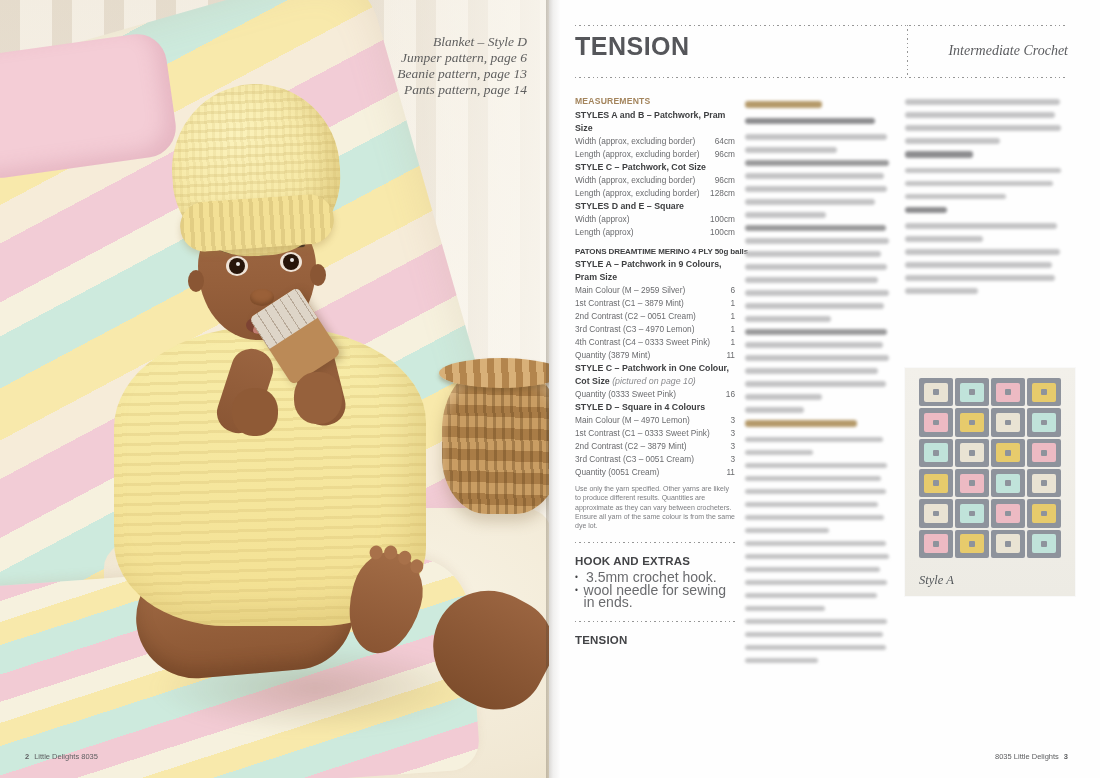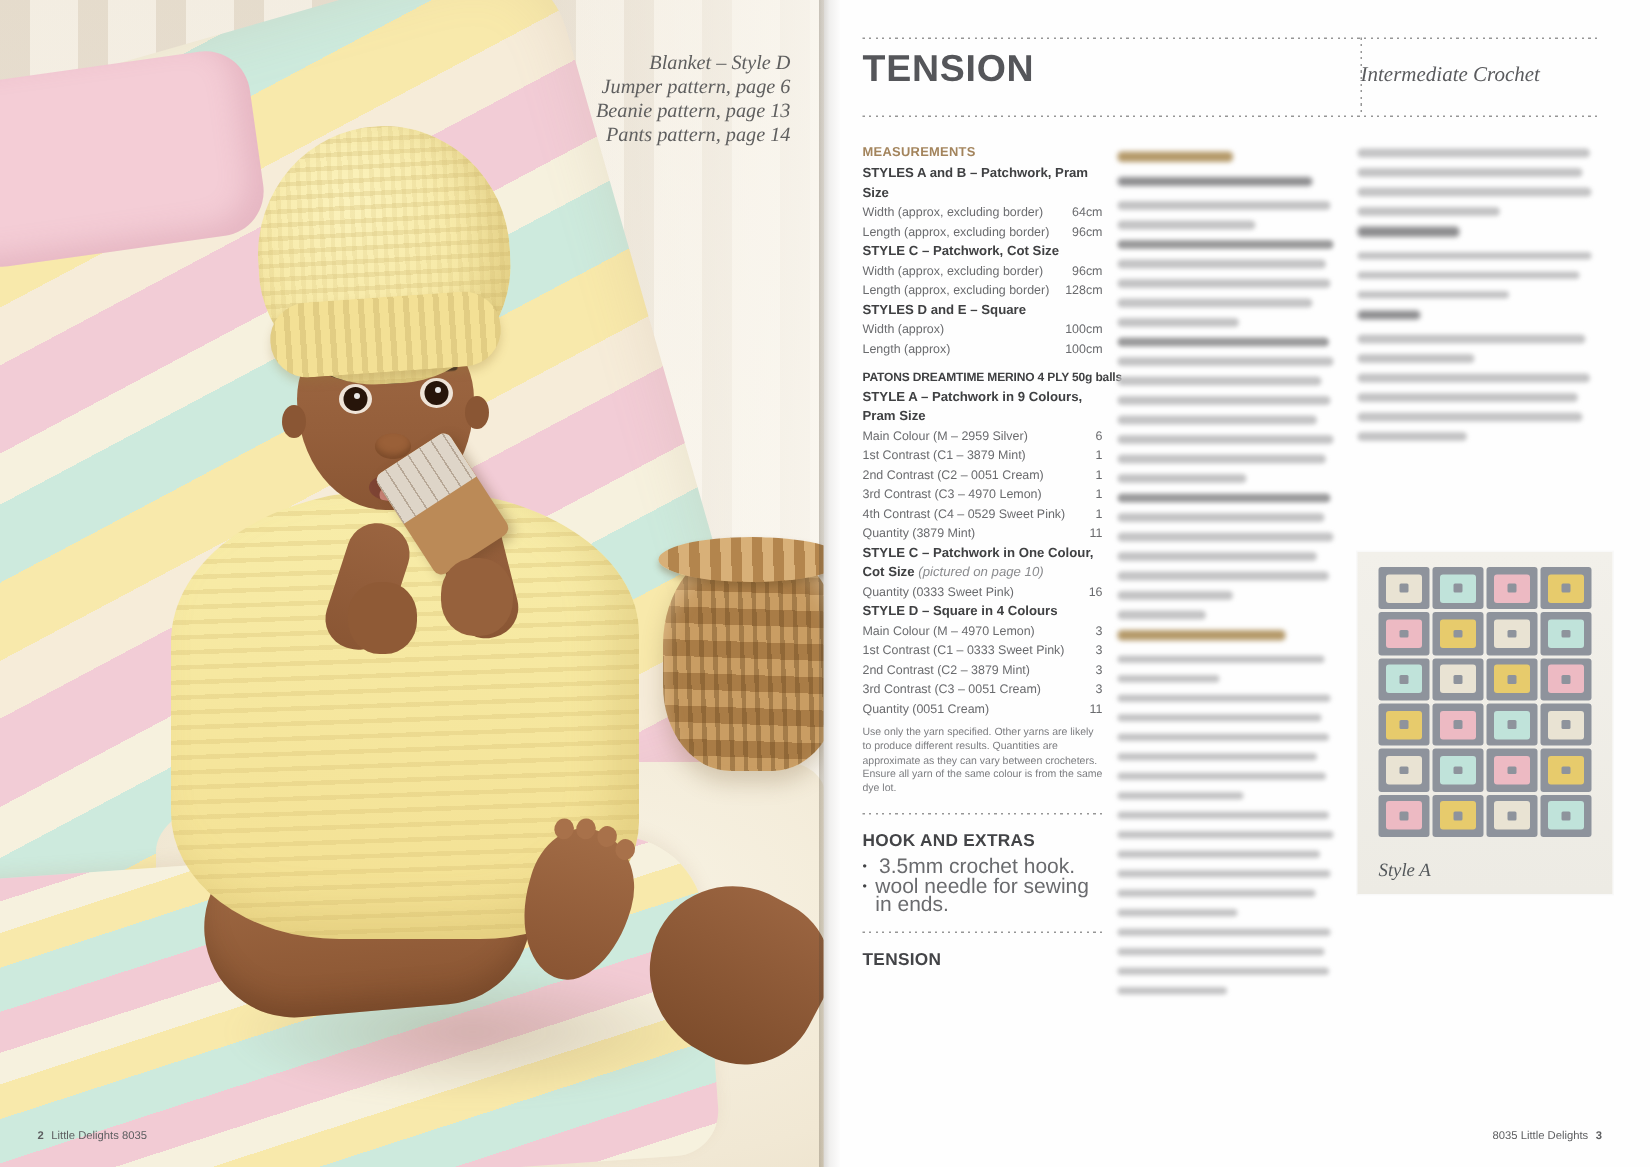--- a/index.html
+++ b/index.html
@@ -103,21 +103,21 @@
   
   #page-right{position:absolute;left:560px;top:0;width:540px;height:778px;background:#fefefe;color:#58595b;}
   .hdots{position:absolute;left:15px;right:32px;height:2px;
      background-image:repeating-linear-gradient(90deg,#969696 0 1.4px,rgba(0,0,0,0) 1.4px 4.4px);
      background-size:100% 1.4px;background-repeat:no-repeat;background-position:0 0;}
   .vdots{position:absolute;left:347px;top:25px;height:53px;width:2px;
      background-image:repeating-linear-gradient(180deg,#969696 0 1.4px,rgba(0,0,0,0) 1.4px 4.4px);
      background-size:1.4px 100%;background-repeat:no-repeat;}
   .title{position:absolute;left:15px;top:32px;font-size:25px;font-weight:bold;
      color:#55565a;letter-spacing:.5px;}
-  .skill{position:absolute;left:347px;top:43px;width:161px;text-align:left;
+  .skill{position:absolute;left:347px;top:43px;width:161px;text-align:right;
      font-family:"Liberation Serif",serif;font-style:italic;font-size:14px;color:#5a5b5e;}
 
   
   .col1{position:absolute;left:15px;top:95px;width:160px;font-size:8.3px;line-height:13px;color:#6a6b6e;}
   .sec-brown{color:#a3845c;font-weight:bold;font-size:8.6px;letter-spacing:.2px;margin-bottom:1px;}
   .subhead{color:#3f4042;font-weight:bold;font-size:8.8px;margin-top:0;}
   .subhead .note{font-weight:normal;font-style:italic;color:#8a8b8e;}
   .row{display:flex;justify-content:space-between;}
   .row .val{margin-left:4px;white-space:nowrap;color:#6a6b6e;}
   .yarn-head{color:#3f4042;font-weight:bold;font-size:8px;white-space:nowrap;margin-top:6px;letter-spacing:-.1px;}
@@ -278,21 +278,21 @@
         </div>
       <div class="row">
           <span>2nd Contrast (C2 – 0051 Cream)</span>
           <span class="val">1</span>
         </div>
       <div class="row">
           <span>3rd Contrast (C3 – 4970 Lemon)</span>
           <span class="val">1</span>
         </div>
       <div class="row">
-          <span>4th Contrast (C4 – 0529 Sweet Pink)</span>
+          <span>4th Contrast (C4 – 0333 Sweet Pink)</span>
           <span class="val">1</span>
         </div>
 
       <div class="row">
           <span>Quantity (3879 Mint)</span>
           <span class="val">11</span>
         </div>
 
       <div class="subhead"><span>STYLE C – Patchwork in One Colour, Cot Size</span> <em class="note">(pictured on page 10)</em></div>
       <div class="row">

